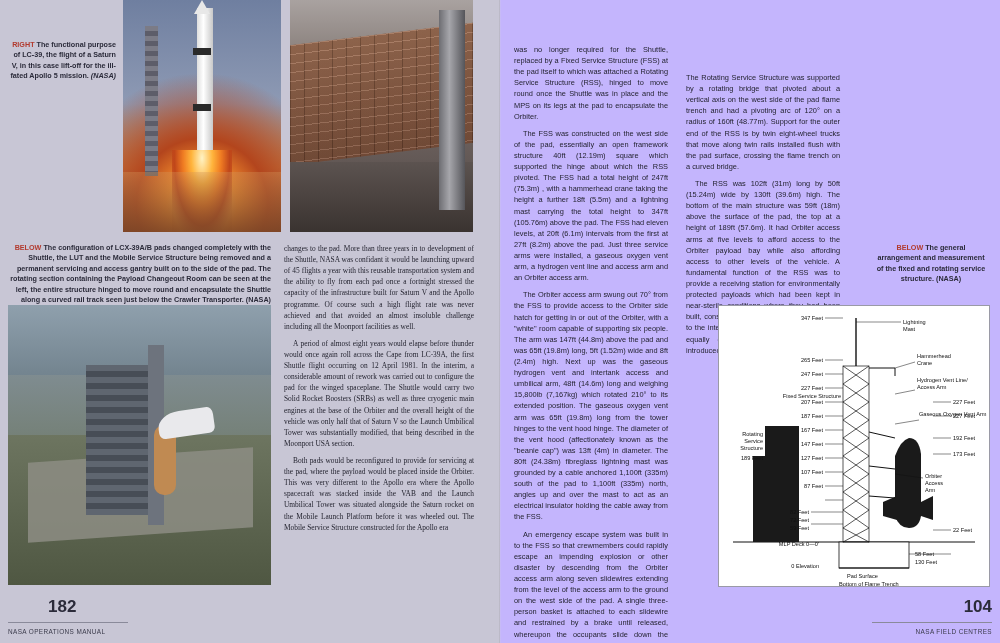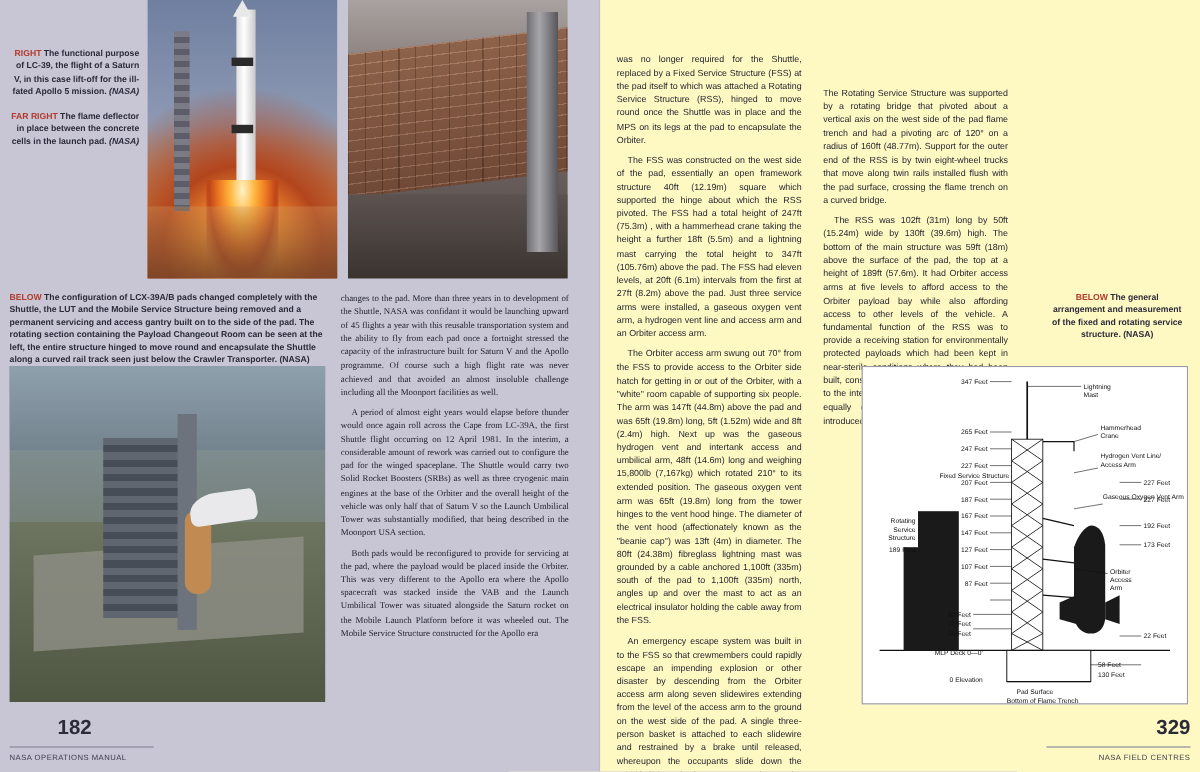--- a/index.html
+++ b/index.html
@@ -6,21 +6,21 @@
   body{
     width:1000px;height:643px;
     background:#c9c7d6;
     font-family:"Liberation Sans", sans-serif;
     overflow:hidden;
     position:relative;
   }
   .spread{position:absolute;inset:0;display:flex;}
   .page{position:relative;height:643px;}
   .page-left{width:500px;background:#c8c6d5;}
-  .page-right{width:500px;background:#fef9c3;}
+  .page-right{width:500px;background:#c4b5fd;}
 
   
   .left-caption-col{
     position:absolute;left:8px;top:40px;width:108px;
     text-align:right;
   }
   .cap{
     font-size:7.2px;line-height:1.45;color:#2b2b3a;font-weight:bold;
     margin-bottom:10px;
   }
@@ -53,21 +53,21 @@
     background:
       repeating-linear-gradient(180deg, rgba(255,255,255,0.10) 0 1px, rgba(0,0,0,0.12) 1px 9px),
       repeating-linear-gradient(90deg, rgba(0,0,0,0.18) 0 1px, rgba(255,255,255,0.04) 1px 14px),
       linear-gradient(180deg,#9c6a4e,#7a4c35);
     transform:skewY(-7deg);}
   .brick-floor{position:absolute;left:0;bottom:0;width:183px;height:70px;background:linear-gradient(180deg,#5c5350,#3a3330);}
   .brick-pipe{position:absolute;right:8px;top:10px;width:26px;height:200px;background:linear-gradient(90deg,#6d6d72,#a6a6ab 40%,#55555a);}
 
   .below-cap{
     position:absolute;left:8px;top:243px;width:263px;
-    font-size:7.2px;line-height:1.45;color:#2b2b3a;font-weight:bold;text-align:left;
+    font-size:7.2px;line-height:1.45;color:#2b2b3a;font-weight:bold;text-align:right;
   }
   .below-cap .lead{color:#b23a2e;}
 
   .img-pad{
     position:absolute;left:8px;top:305px;width:263px;height:280px;
     background:linear-gradient(180deg,#6b7f8f 0%,#7f8c90 25%,#6f7a6a 60%,#5d6656 100%);
     overflow:hidden;
   }
   .pad-water{position:absolute;left:0;top:0;width:263px;height:70px;background:linear-gradient(180deg,#8fa0ad,#73848f);}
   .pad-ground{position:absolute;left:0;bottom:0;width:263px;height:150px;background:linear-gradient(180deg,#6d7560,#4f5742);}
@@ -116,25 +116,20 @@
 <body>
 
 <div class="spread">
 
   <div class="page page-left">
 
     <div class="left-caption-col">
       <div class="cap">
         <span class="lead">RIGHT</span>
         <span>The functional purpose of LC-39, the flight of a Saturn V, in this case lift-off for the ill-fated Apollo 5 mission.</span>
-        <span class="src">(NASA)</span>
-      </div>
-      <div class="cap">
-        <span class="lead">FAR RIGHT</span>
-        <span>The flame deflector in place between the concrete cells in the launch pad.</span>
         <span class="src">(NASA)</span>
       </div>
     </div>
 
     <div class="img-rocket">
       <div class="rk-tower"></div>
       <div class="rk-body"></div>
       <div class="rk-cap"></div>
       <div class="rk-band" style="top:48px;"></div>
       <div class="rk-band" style="top:104px;"></div>
@@ -325,19 +320,19 @@
           <text x="44" y="130">Rotating</text>
           <text x="44" y="137">Service</text>
           <text x="44" y="144">Structure</text>
           <text x="122" y="92">Fixed Service Structure</text>
           <text x="100" y="240">MLP Deck 0—0'</text>
           <text x="100" y="262">0 Elevation</text>
         </g>
       </svg>
     </div>
 
-    <div class="folio-right">329</div>
+    <div class="folio-right">104</div>
     <div class="folio-right-rule"></div>
     <div class="folio-right-sub">NASA FIELD CENTRES</div>
   </div>
 
   <div class="gutter"></div>
 </div>
 
 </body></html>

